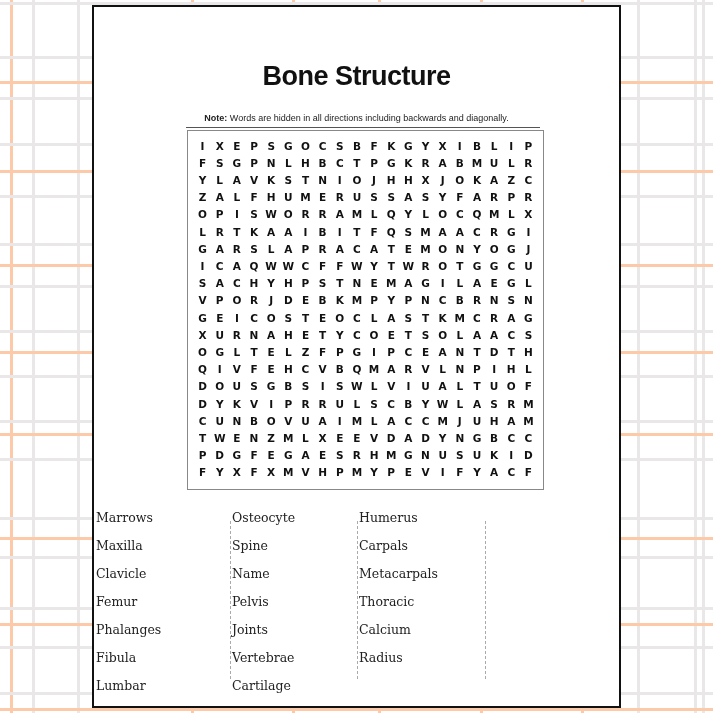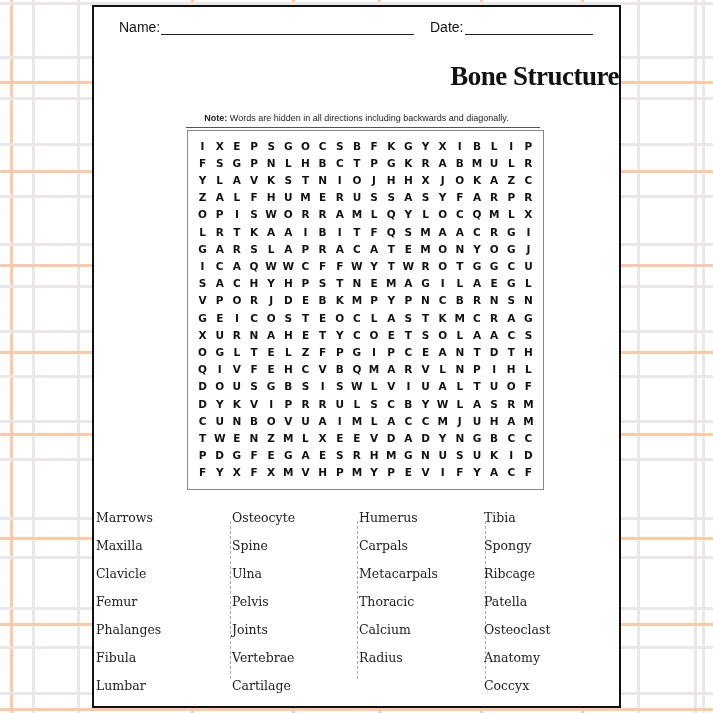--- a/index.html
+++ b/index.html
@@ -22,22 +22,22 @@
   .header-row {
     position:absolute; left:25px; top:12px; width:480px; height:20px;
     font-family:"Liberation Sans", sans-serif; font-size:14px; color:#111;
   }
   .name-label { position:absolute; left:0; top:0; }
   .name-line { position:absolute; left:42px; top:15px; width:253px; border-bottom:1px solid #222; }
   .date-label { position:absolute; left:311px; top:0; }
   .date-line { position:absolute; left:346px; top:15px; width:128px; border-bottom:1px solid #222; }
 
   .title {
-    position:absolute; left:0; right:0; top:54px; text-align:right;
-    font-family:Liberation Serif, serif; font-weight:bold; font-size:27px; color:#111;
+    position:absolute; left:0; right:0; top:54px; text-align:center;
+    font-family:Liberation Sans, sans-serif; font-weight:bold; font-size:27px; color:#111;
     letter-spacing:-0.5px;
   }
   .note {
     position:absolute; left:0; right:0; top:106px; text-align:center;
     font-family:"Liberation Sans", sans-serif; font-size:9px; color:#222;
   }
   .note b { font-weight:bold; }
   .note-rule {
     position:absolute; left:92px; width:354px; top:120px; border-bottom:1px solid #555;
   }
@@ -106,26 +106,20 @@
   <div class="hline orange" style="top:537px"></div>
   <div class="hline gray" style="top:556px"></div>
   <div class="hline gray" style="top:607px"></div>
   <div class="hline orange" style="top:623px"></div>
   <div class="hline gray" style="top:646px"></div>
   <div class="hline gray" style="top:692px"></div>
   <div class="hline orange" style="top:708px"></div>
 </div>
 
 <div class="page">
-  <div class="header-row">
-    <span class="name-label">Name:</span>
-    <div class="name-line"></div>
-    <span class="date-label">Date:</span>
-    <div class="date-line"></div>
-  </div>
 
   <div class="title">Bone Structure</div>
 
   <div class="note"><b>Note:</b><span> Words are hidden in all directions including backwards and diagonally.</span></div>
   <div class="note-rule"></div>
 
   <div class="grid-box">
     <div class="grid" id="grid">
         <div class="cell">I</div>
         <div class="cell">X</div>
@@ -537,39 +531,30 @@
       <div class="word">Clavicle</div>
       <div class="word">Femur</div>
       <div class="word">Phalanges</div>
       <div class="word">Fibula</div>
       <div class="word">Lumbar</div>
     </div>
     <div class="divider" style="left:136px"></div>
     <div class="col" style="left:138px">
       <div class="word">Osteocyte</div>
       <div class="word">Spine</div>
-      <div class="word">Ulna</div>
+      <div class="word">Name</div>
       <div class="word">Pelvis</div>
       <div class="word">Joints</div>
       <div class="word">Vertebrae</div>
       <div class="word">Cartilage</div>
     </div>
     <div class="divider" style="left:263px"></div>
     <div class="col" style="left:265px">
       <div class="word">Humerus</div>
       <div class="word">Carpals</div>
       <div class="word">Metacarpals</div>
       <div class="word">Thoracic</div>
       <div class="word">Calcium</div>
       <div class="word">Radius</div>
     </div>
     <div class="divider" style="left:391px"></div>
-    <div class="col" style="left:390px">
-      <div class="word">Tibia</div>
-      <div class="word">Spongy</div>
-      <div class="word">Ribcage</div>
-      <div class="word">Patella</div>
-      <div class="word">Osteoclast</div>
-      <div class="word">Anatomy</div>
-      <div class="word">Coccyx</div>
-    </div>
   </div>
 </div>
 
 </body></html>

